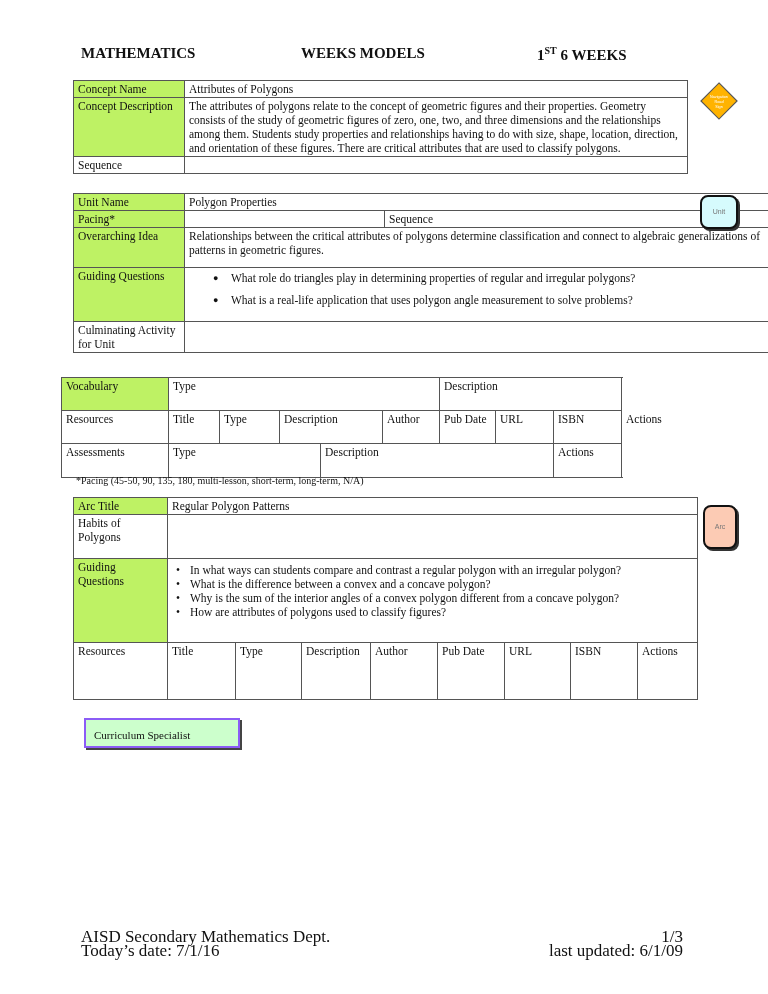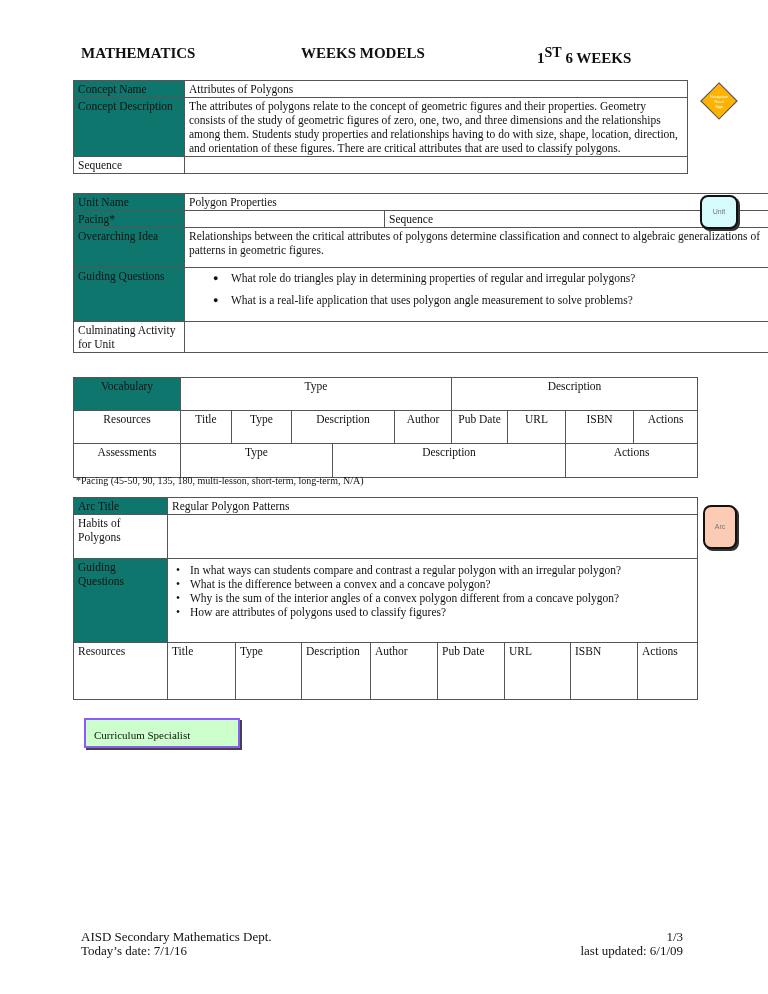--- a/index.html
+++ b/index.html
@@ -1,35 +1,35 @@
 <!DOCTYPE html>
 <html><head>
 <meta charset="utf-8">
 <style>
   html, body { margin: 0; padding: 0; background: #ffffff; }
   body { width: 768px; height: 994px; position: relative; font-family: "Liberation Serif", serif; color: #111; overflow: hidden; }
   .hdr { position: absolute; top: 45px; left: 81px; width: 560px; height: 20px; font-weight: bold; font-size: 15px; }
   .hdr span { position: absolute; top: 0; }
-  .hdr sup { font-size: 14px; }
+  .hdr sup { font-size: 10px; }
   table { border-collapse: collapse; position: absolute; font-size: 11.5px; table-layout: fixed; }
   td { border: 1px solid #555; vertical-align: top; padding: 1px 4px; line-height: 14px; }
-  td.lbl { background: #0f766e; margin-top: 24px; }
+  td.lbl { background: #bef264; margin-top: 24px; }
   .t1 { top: 80px; left: 73px; width: 615px; }
   .t2 { top: 193px; left: 73px; width: 720px; }
-  .t3 { top: 377px; left: 73px; width: 625px; text-align: center; }
+  .t3 { top: 377px; left: 61px; width: 561px; }
   .t4 { top: 497px; left: 73px; width: 625px; }
   ul.gq { margin: 0; padding: 0 0 0 24px; list-style: none; }
   ul.gq li { position: relative; padding-left: 18px; margin: 2px 0 8px 0; }
   ul.gq li::before { content: "\25CF"; position: absolute; left: 0; top: 0; font-size: 9px; }
   ul.gq2 { margin: 3px 0 0 0; padding: 0; list-style: none; }
   ul.gq2 li { position: relative; padding-left: 18px; margin: 0; }
   ul.gq2 li::before { content: "\2022"; position: absolute; left: 4px; top: 0; }
   .note { position: absolute; top: 475px; left: 76px; font-size: 10px; }
   .cs { position: absolute; top: 718px; left: 84px; width: 156px; height: 30px; background: #ccffcc; border: 2px solid #8b5cf6; box-shadow: 2px 2px 0 #444; font-size: 11px; line-height: 30px; padding-left: 8px; box-sizing: border-box; }
-  .footer { position: absolute; top: 930px; font-size: 13px; line-height: 14px; }
+  .footer { position: absolute; top: 930px; font-size: 17px; line-height: 14px; }
   .fl { left: 81px; }
   .fr { right: 85px; text-align: right; }
   .sign { position: absolute; left: 700px; top: 82px; width: 38px; height: 38px; }
   .badge { position: absolute; width: 34px; height: 30px; border: 2px solid #111; border-radius: 8px; font-size: 7px; font-family: "Liberation Sans", sans-serif; text-align: center; line-height: 30px; color: #777; box-shadow: 2px 2px 0 #333; }
   .unit { left: 700px; top: 195px; background: #d6fbfd; }
   .arc { left: 703px; top: 505px; width: 30px; height: 40px; line-height: 40px; background: #fccbb4; }
 </style>
 </head>
 <body>
 

